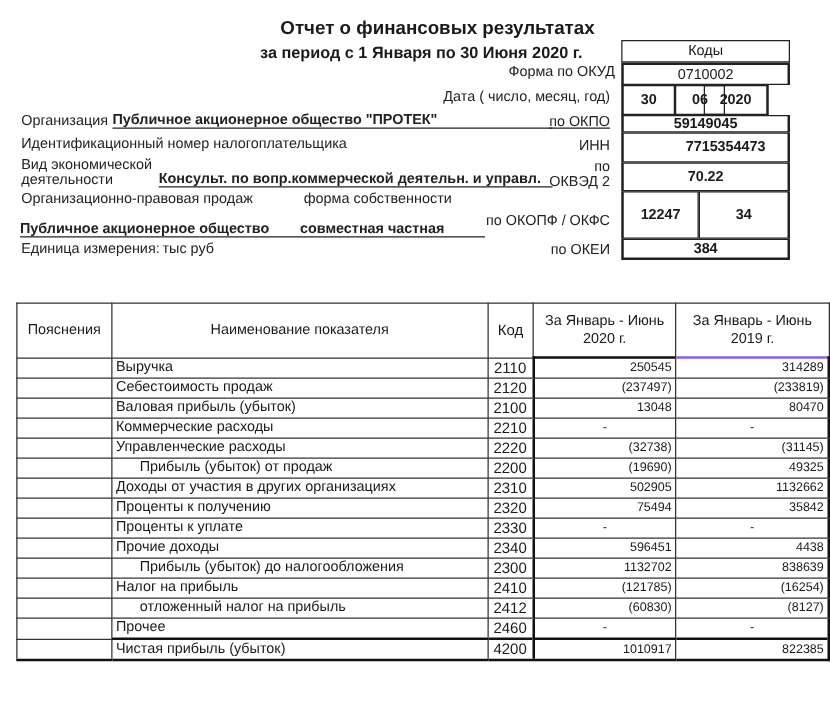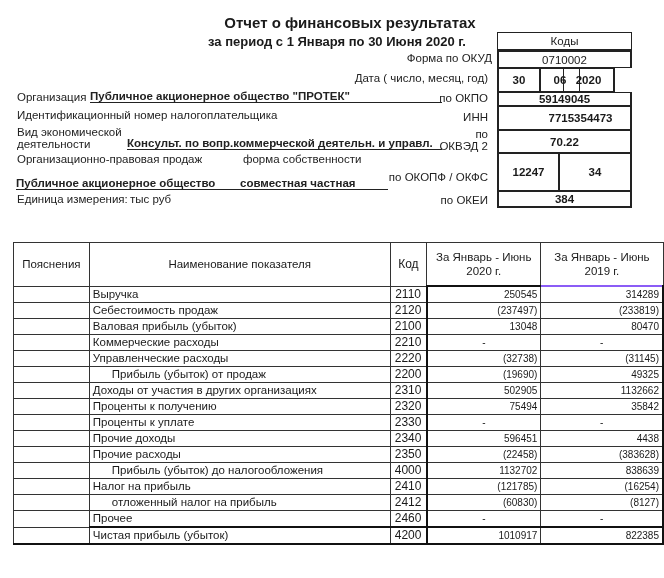--- a/index.html
+++ b/index.html
@@ -34,21 +34,21 @@
   tr.last td.c-name, tr.last td.c-code, tr.last td.c-v20, tr.last td.c-v19 { border-top:2px solid #111; }
 </style>
 </head>
 <body>
 
 <div class="abs title">Отчет о финансовых результатах</div>
 <div class="abs subtitle">за  период с 1 Января по 30 Июня 2020 г.</div>
 
 <div class="abs rlbl" style="right:172px; top:52px;">Форма по ОКУД</div>
 <div class="abs rlbl" style="right:176px; top:72px;">Дата ( число, месяц, год)</div>
-<div class="abs rlbl" style="right:176px; top:92px;">по ОКПО</div>
+<div class="abs rlbl" style="right:176px; top:92px;text-decoration:underline;">по ОКПО</div>
 <div class="abs rlbl" style="right:176px; top:111px;">ИНН</div>
 <div class="abs rlbl" style="right:176px; top:128px; line-height:12px;">
   <div>по</div>
   <div>ОКВЭД 2</div>
 </div>
 <div class="abs rlbl" style="right:176px; top:171px;">по ОКОПФ / ОКФС</div>
 <div class="abs rlbl" style="right:176px; top:194px;">по ОКЕИ</div>
 
 <div class="abs codes">
   <div class="cell" style="left:0; top:0; width:135px; height:18px;">Коды</div>
@@ -157,29 +157,22 @@
       </tr>
     <tr>
         <td class="c-expl"></td>
         <td class="c-name">Прочие доходы</td>
         <td class="c-code">2340</td>
         <td class="c-v20">596451</td>
         <td class="c-v19">4438</td>
       </tr>
     <tr>
         <td class="c-expl"></td>
-        <td class="c-name">Прочие расходы</td>
-        <td class="c-code">2350</td>
-        <td class="c-v20">(22458)</td>
-        <td class="c-v19">(383628)</td>
-      </tr>
-    <tr>
-        <td class="c-expl"></td>
         <td class="c-name ind">Прибыль (убыток) до налогообложения</td>
-        <td class="c-code">4000</td>
+        <td class="c-code">2300</td>
         <td class="c-v20">1132702</td>
         <td class="c-v19">838639</td>
       </tr>
     <tr>
         <td class="c-expl"></td>
         <td class="c-name">Налог на прибыль</td>
         <td class="c-code">2410</td>
         <td class="c-v20">(121785)</td>
         <td class="c-v19">(16254)</td>
       </tr>

